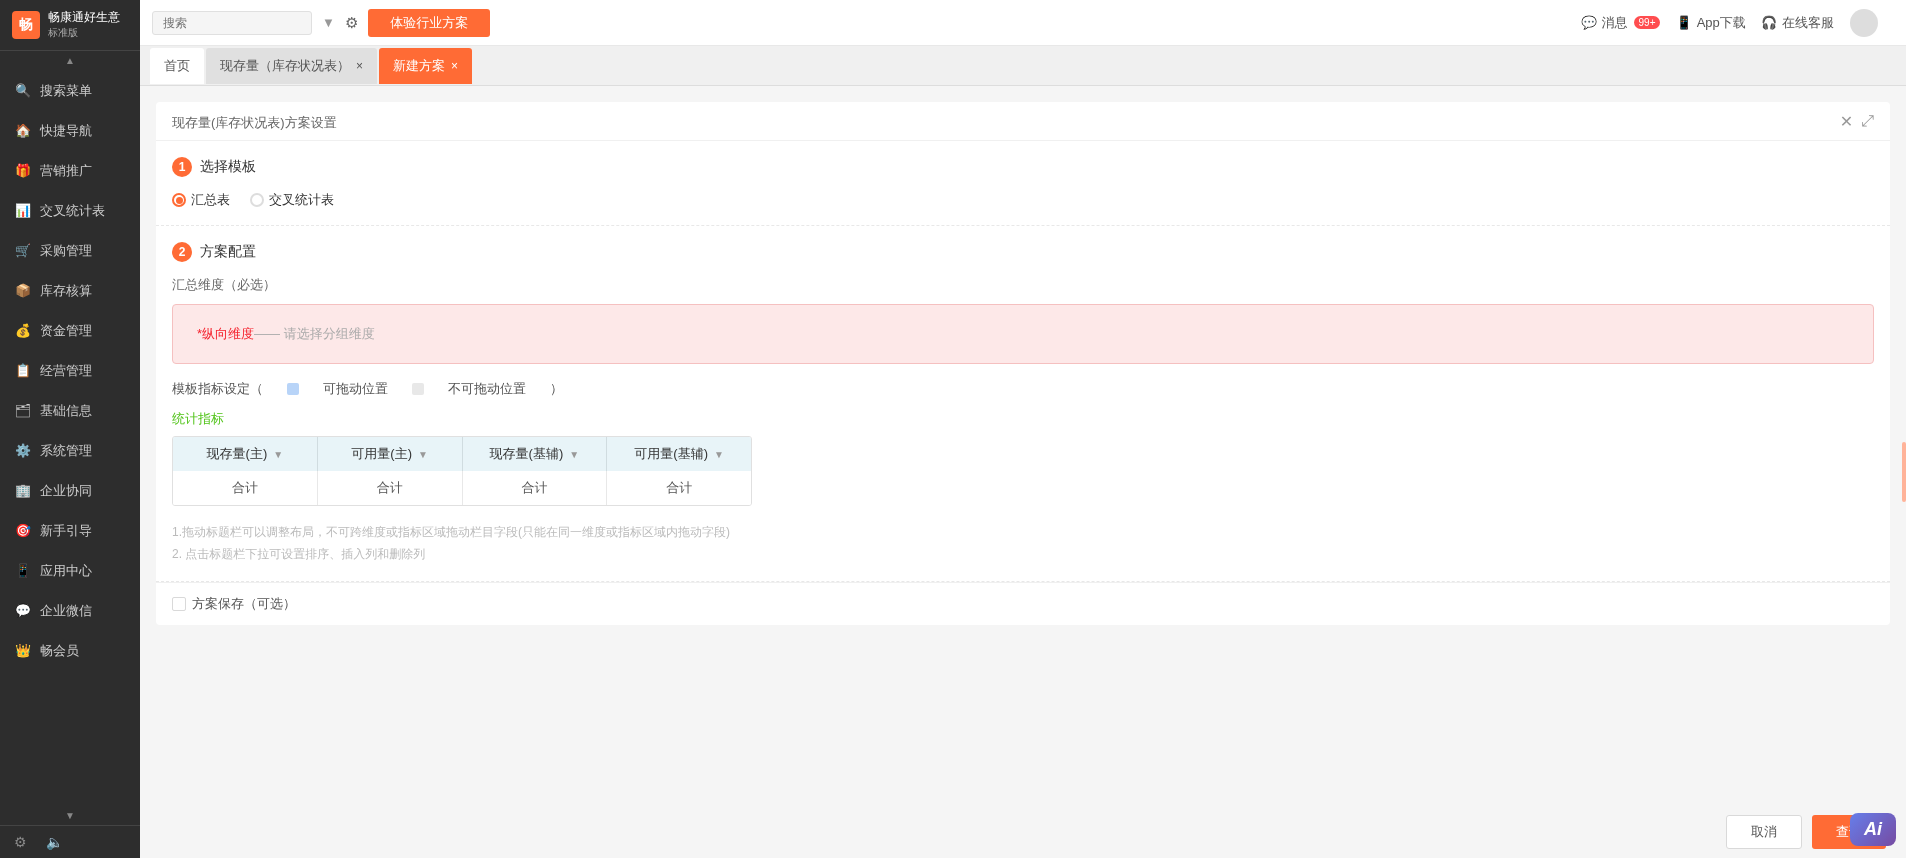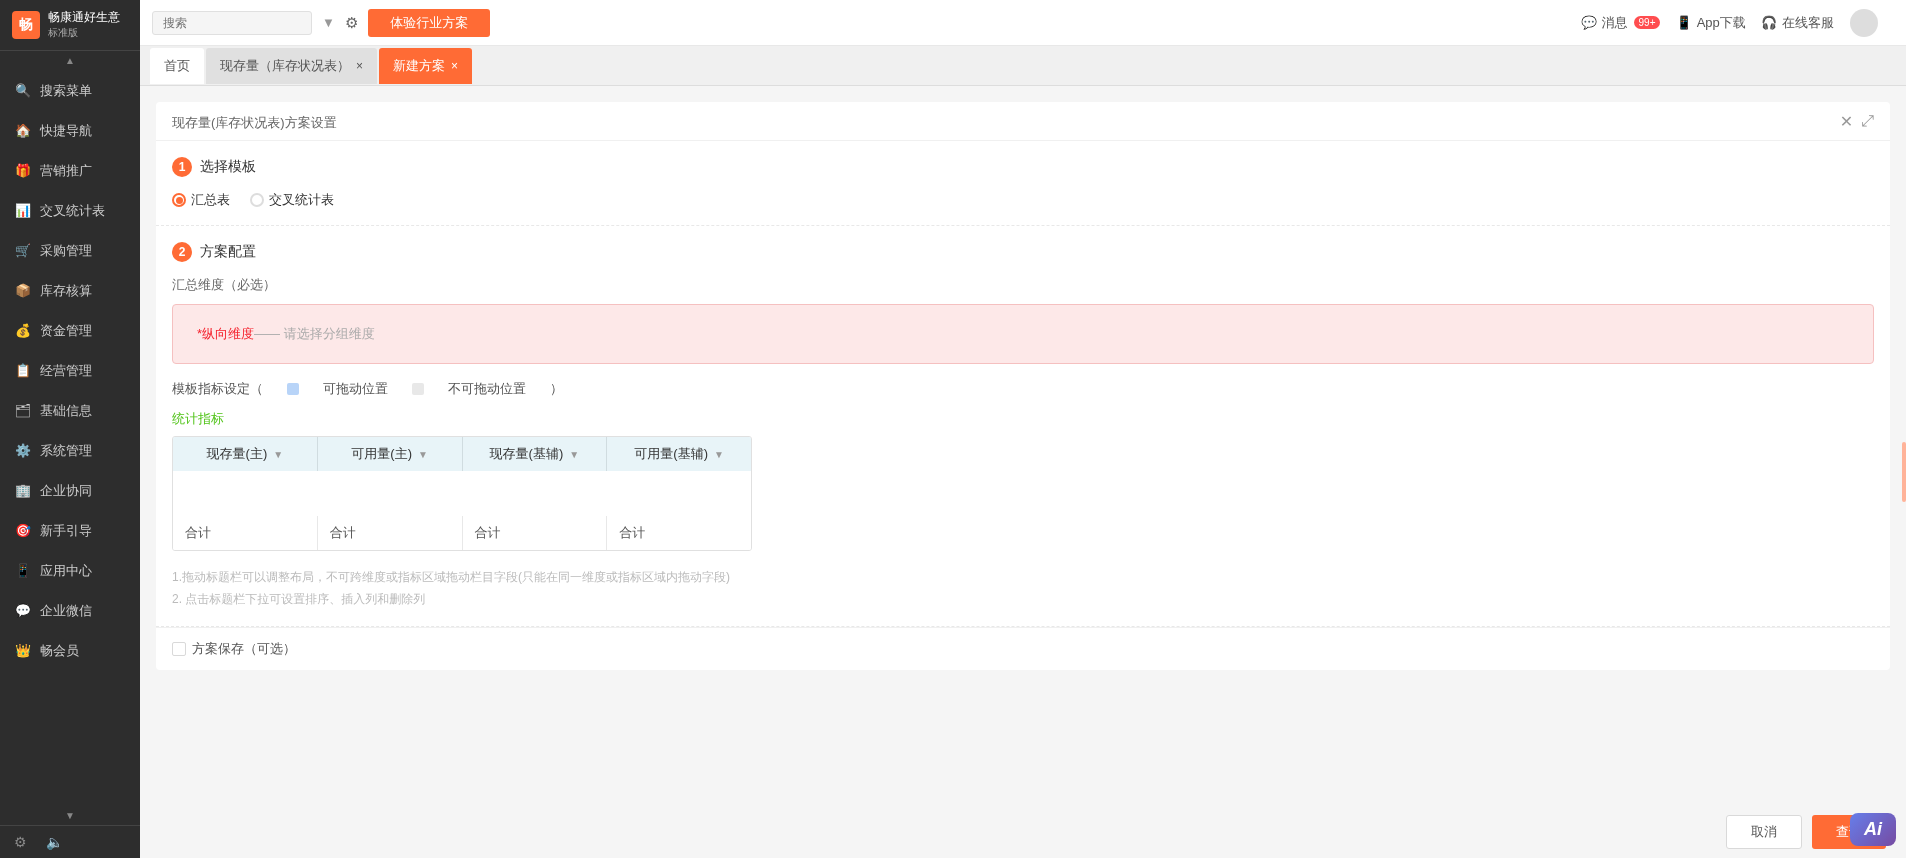--- a/index.html
+++ b/index.html
@@ -257,25 +257,24 @@
       gap: 6px;
       border-right: 1px solid #d0dce0;
       font-size: 13px;
       color: #333;
     }
     .stats-header-cell:last-child { border-right: none; }
     .stats-data-row { display: flex; background: #fff; }
     .stats-data-cell {
       flex: 1;
       padding: 8px 12px;
-      text-align: left;
+      text-align: center;
       border-right: 1px solid #e8e8e8;
       font-size: 13px;
       color: #555;
-      margin-top: 45px;
     }
     .stats-data-cell:last-child { border-right: none; }
     .chevron-icon { font-size: 10px; color: #999; }
 
     
     .tips { font-size: 12px; color: #bbb; margin-top: 16px; line-height: 1.8; }
 
     
     .save-option {
       padding: 12px 16px;

